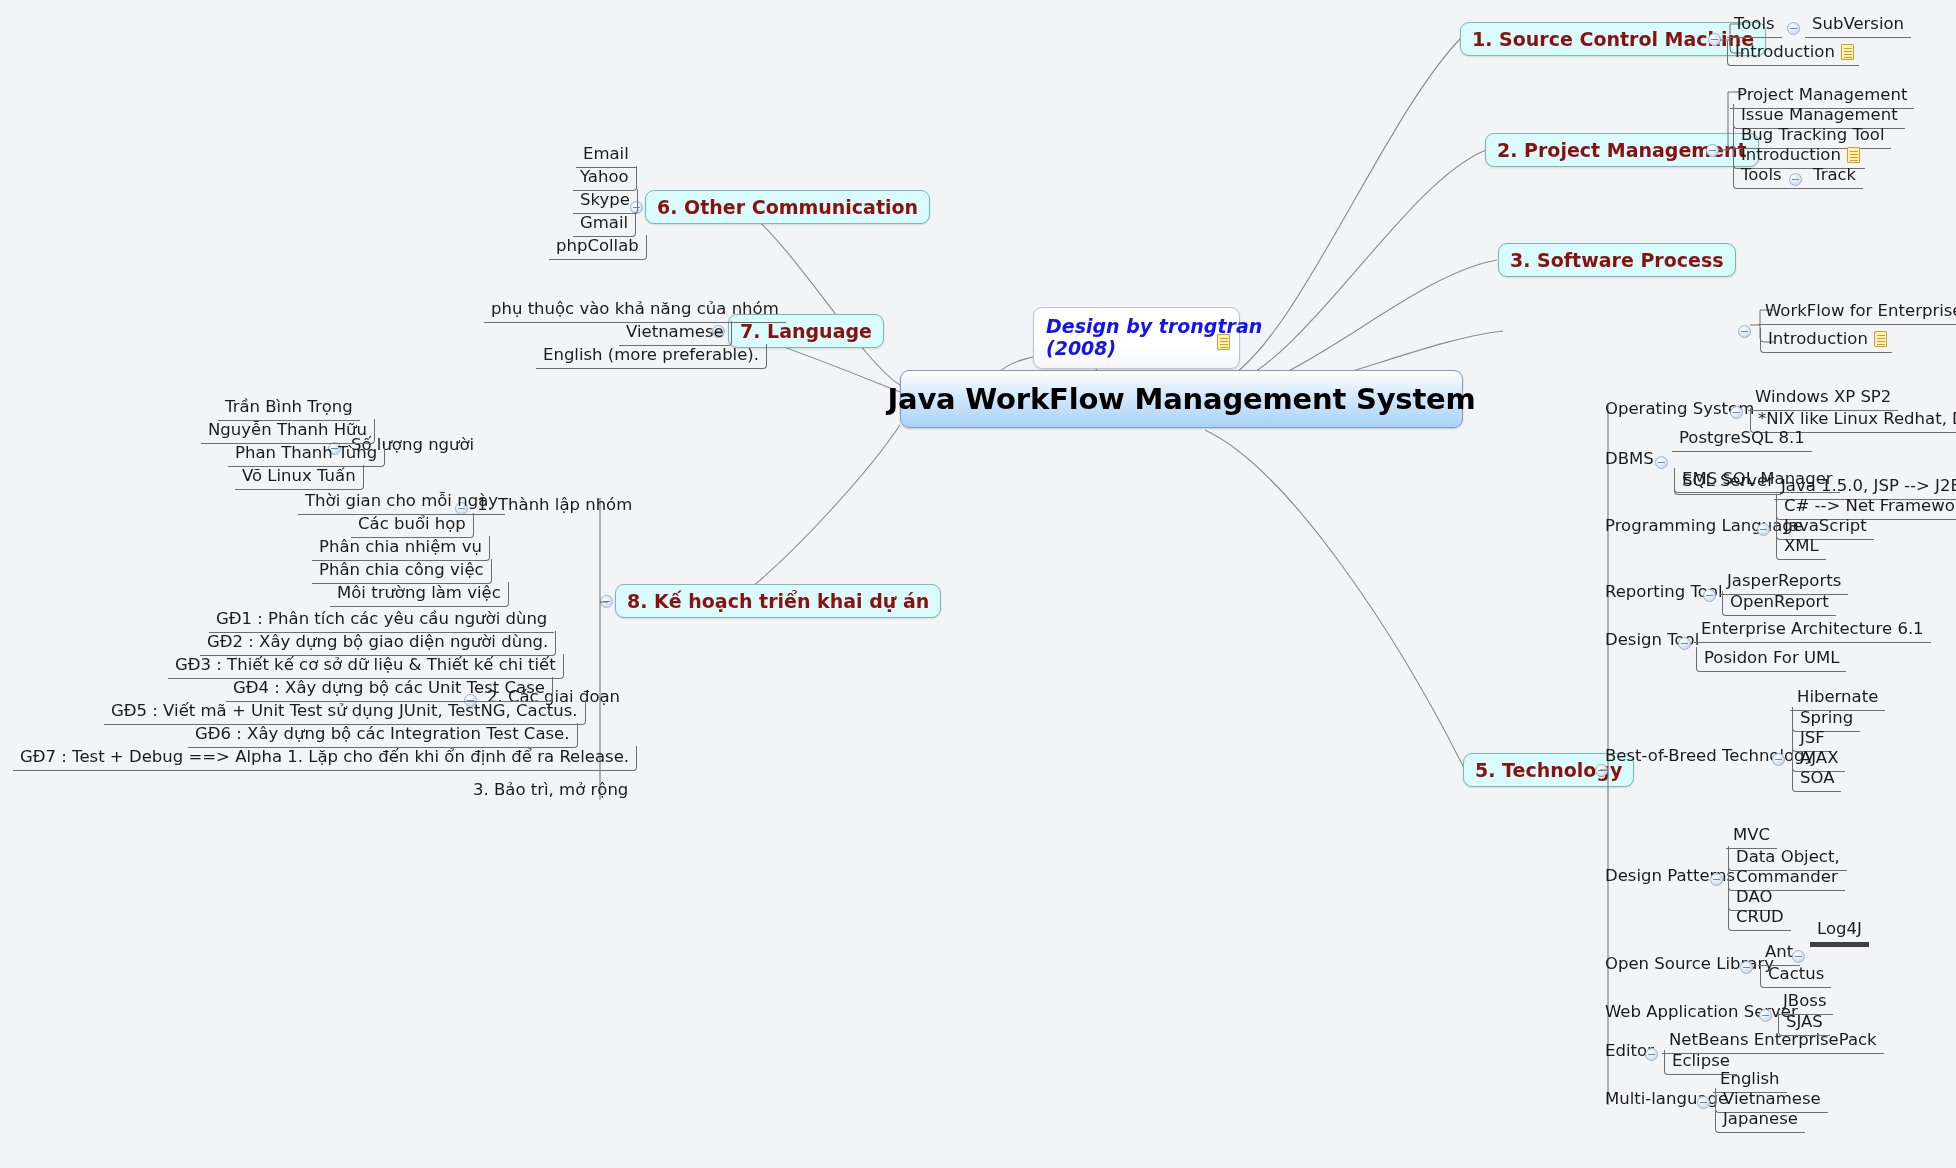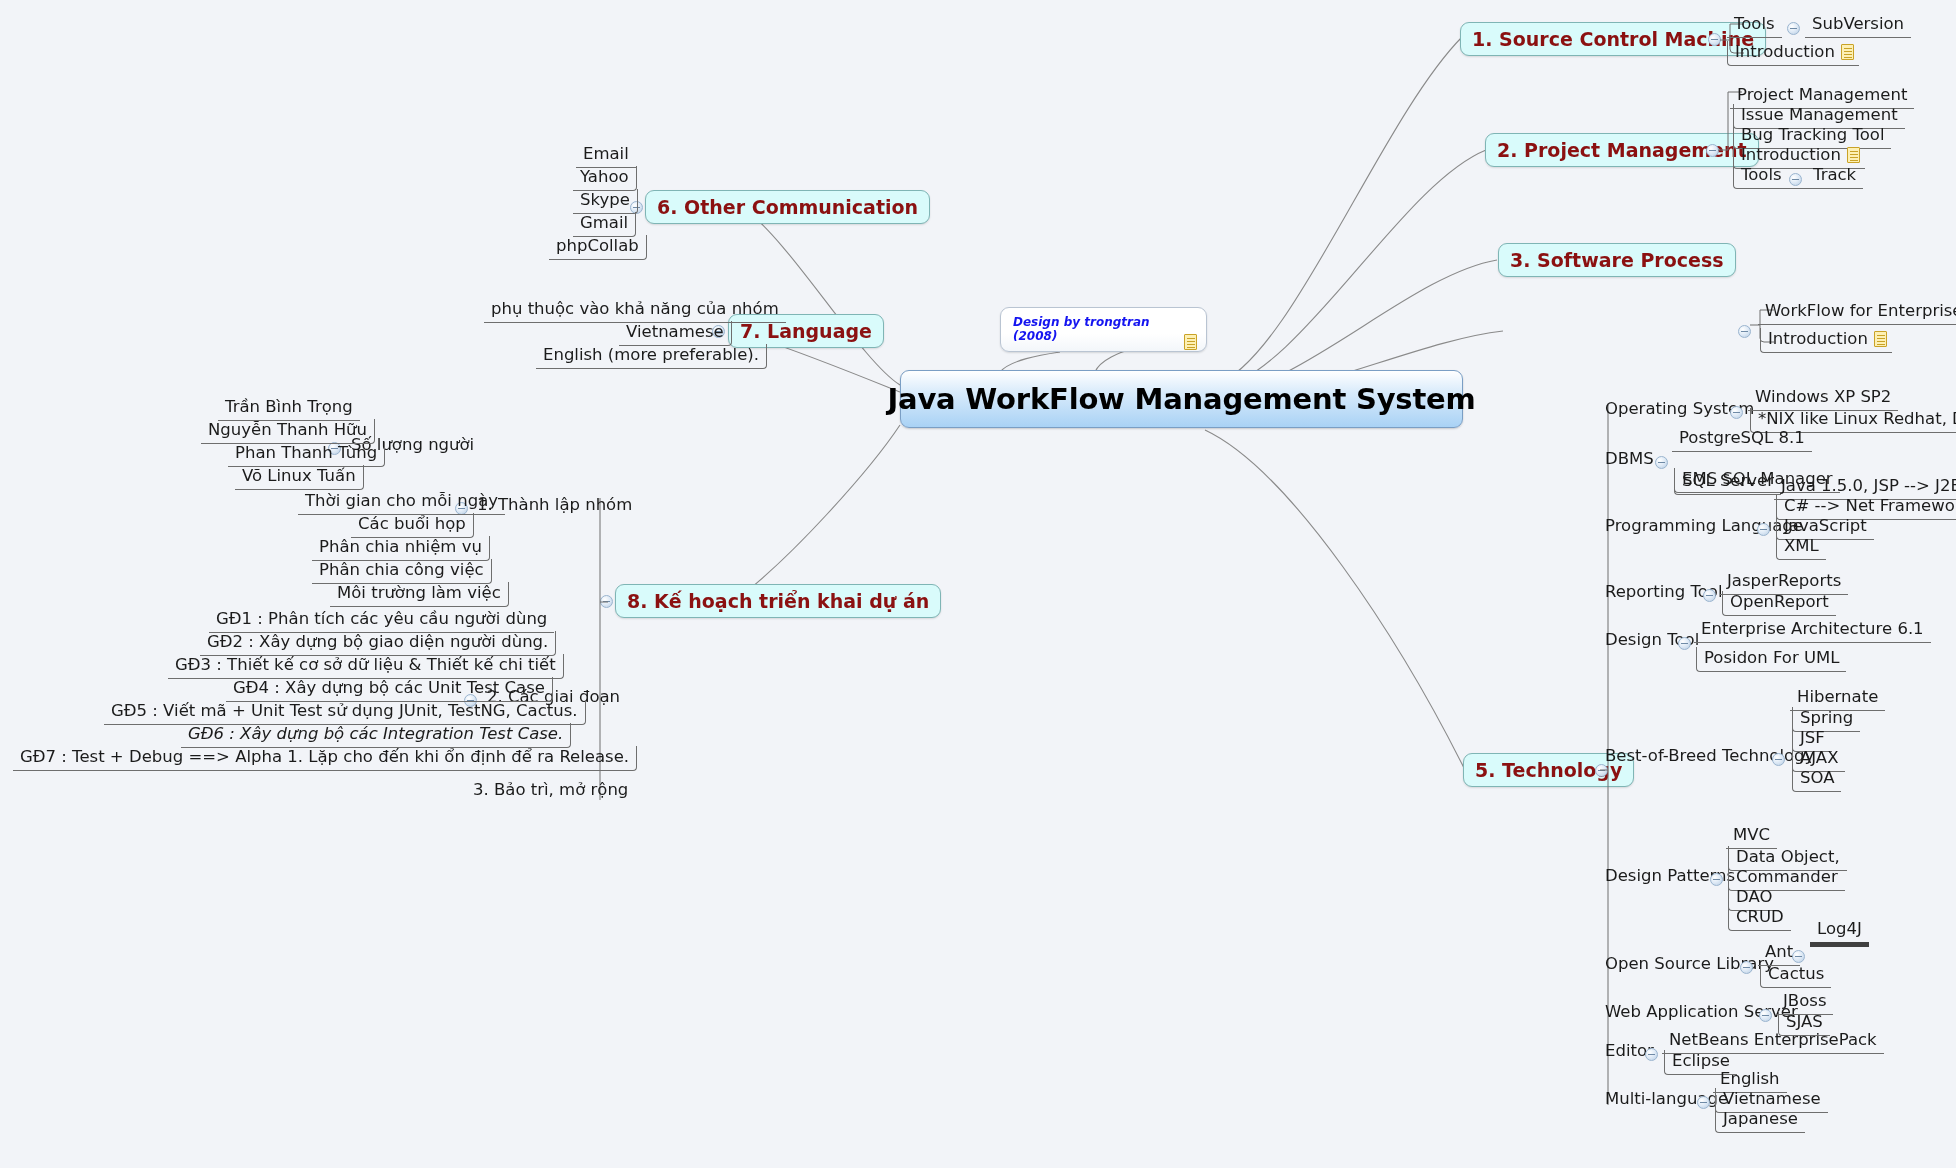--- a/index.html
+++ b/index.html
@@ -44,24 +44,25 @@
   
   .note-node {
     position: absolute;
     border: 1px solid #b9c4d2;
     border-radius: 9px;
     background: linear-gradient(to bottom, #ffffff 0%, #ffffff 60%, #f3f6fa 100%);
     box-shadow: 0 1px 2px rgba(0,0,0,0.13);
     color: #1414f0;
     font-weight: bold;
     font-style: italic;
-    font-size: 12px;
+    font-size: 19px;
     line-height: 1.18;
     padding: 7px 34px 8px 12px;
     white-space: nowrap;
+    margin-left: 33px;
   }
 
   
   .main-node {
     position: absolute;
     display: flex;
     align-items: center;
     border: 1px solid #7fb5b5;
     border-radius: 9px;
     background: #d9fbfb;
@@ -492,21 +493,21 @@
   </div>
   <div class="leaf boxed-r" style="left:168px; top:654px;">
     <span>GĐ3 : Thiết kế cơ sở dữ liệu &amp; Thiết kế chi tiết</span>
   </div>
   <div class="leaf boxed-r" style="left:226px; top:677px;">
     <span>GĐ4 : Xây dựng bộ các Unit Test Case</span>
   </div>
   <div class="leaf boxed-r" style="left:104px; top:700px;">
     <span>GĐ5 : Viết mã + Unit Test sử dụng JUnit, TestNG, Cactus.</span>
   </div>
-  <div class="leaf boxed-r" style="left:181px; top:723px;font-style:italic;">
+  <div class="leaf boxed-r" style="left:188px; top:723px;">
     <span>GĐ6 : Xây dựng bộ các Integration Test Case.</span>
   </div>
   <div class="leaf boxed-r" style="left:13px; top:746px;">
     <span>GĐ7 : Test + Debug ==&gt; Alpha 1. Lặp cho đến khi ổn định để ra Release.</span>
   </div>
 
   <div class="leaf plain" style="left:466px; top:779px;text-align:right;">
     <span>3. Bảo trì, mở rộng</span>
   </div>
 

